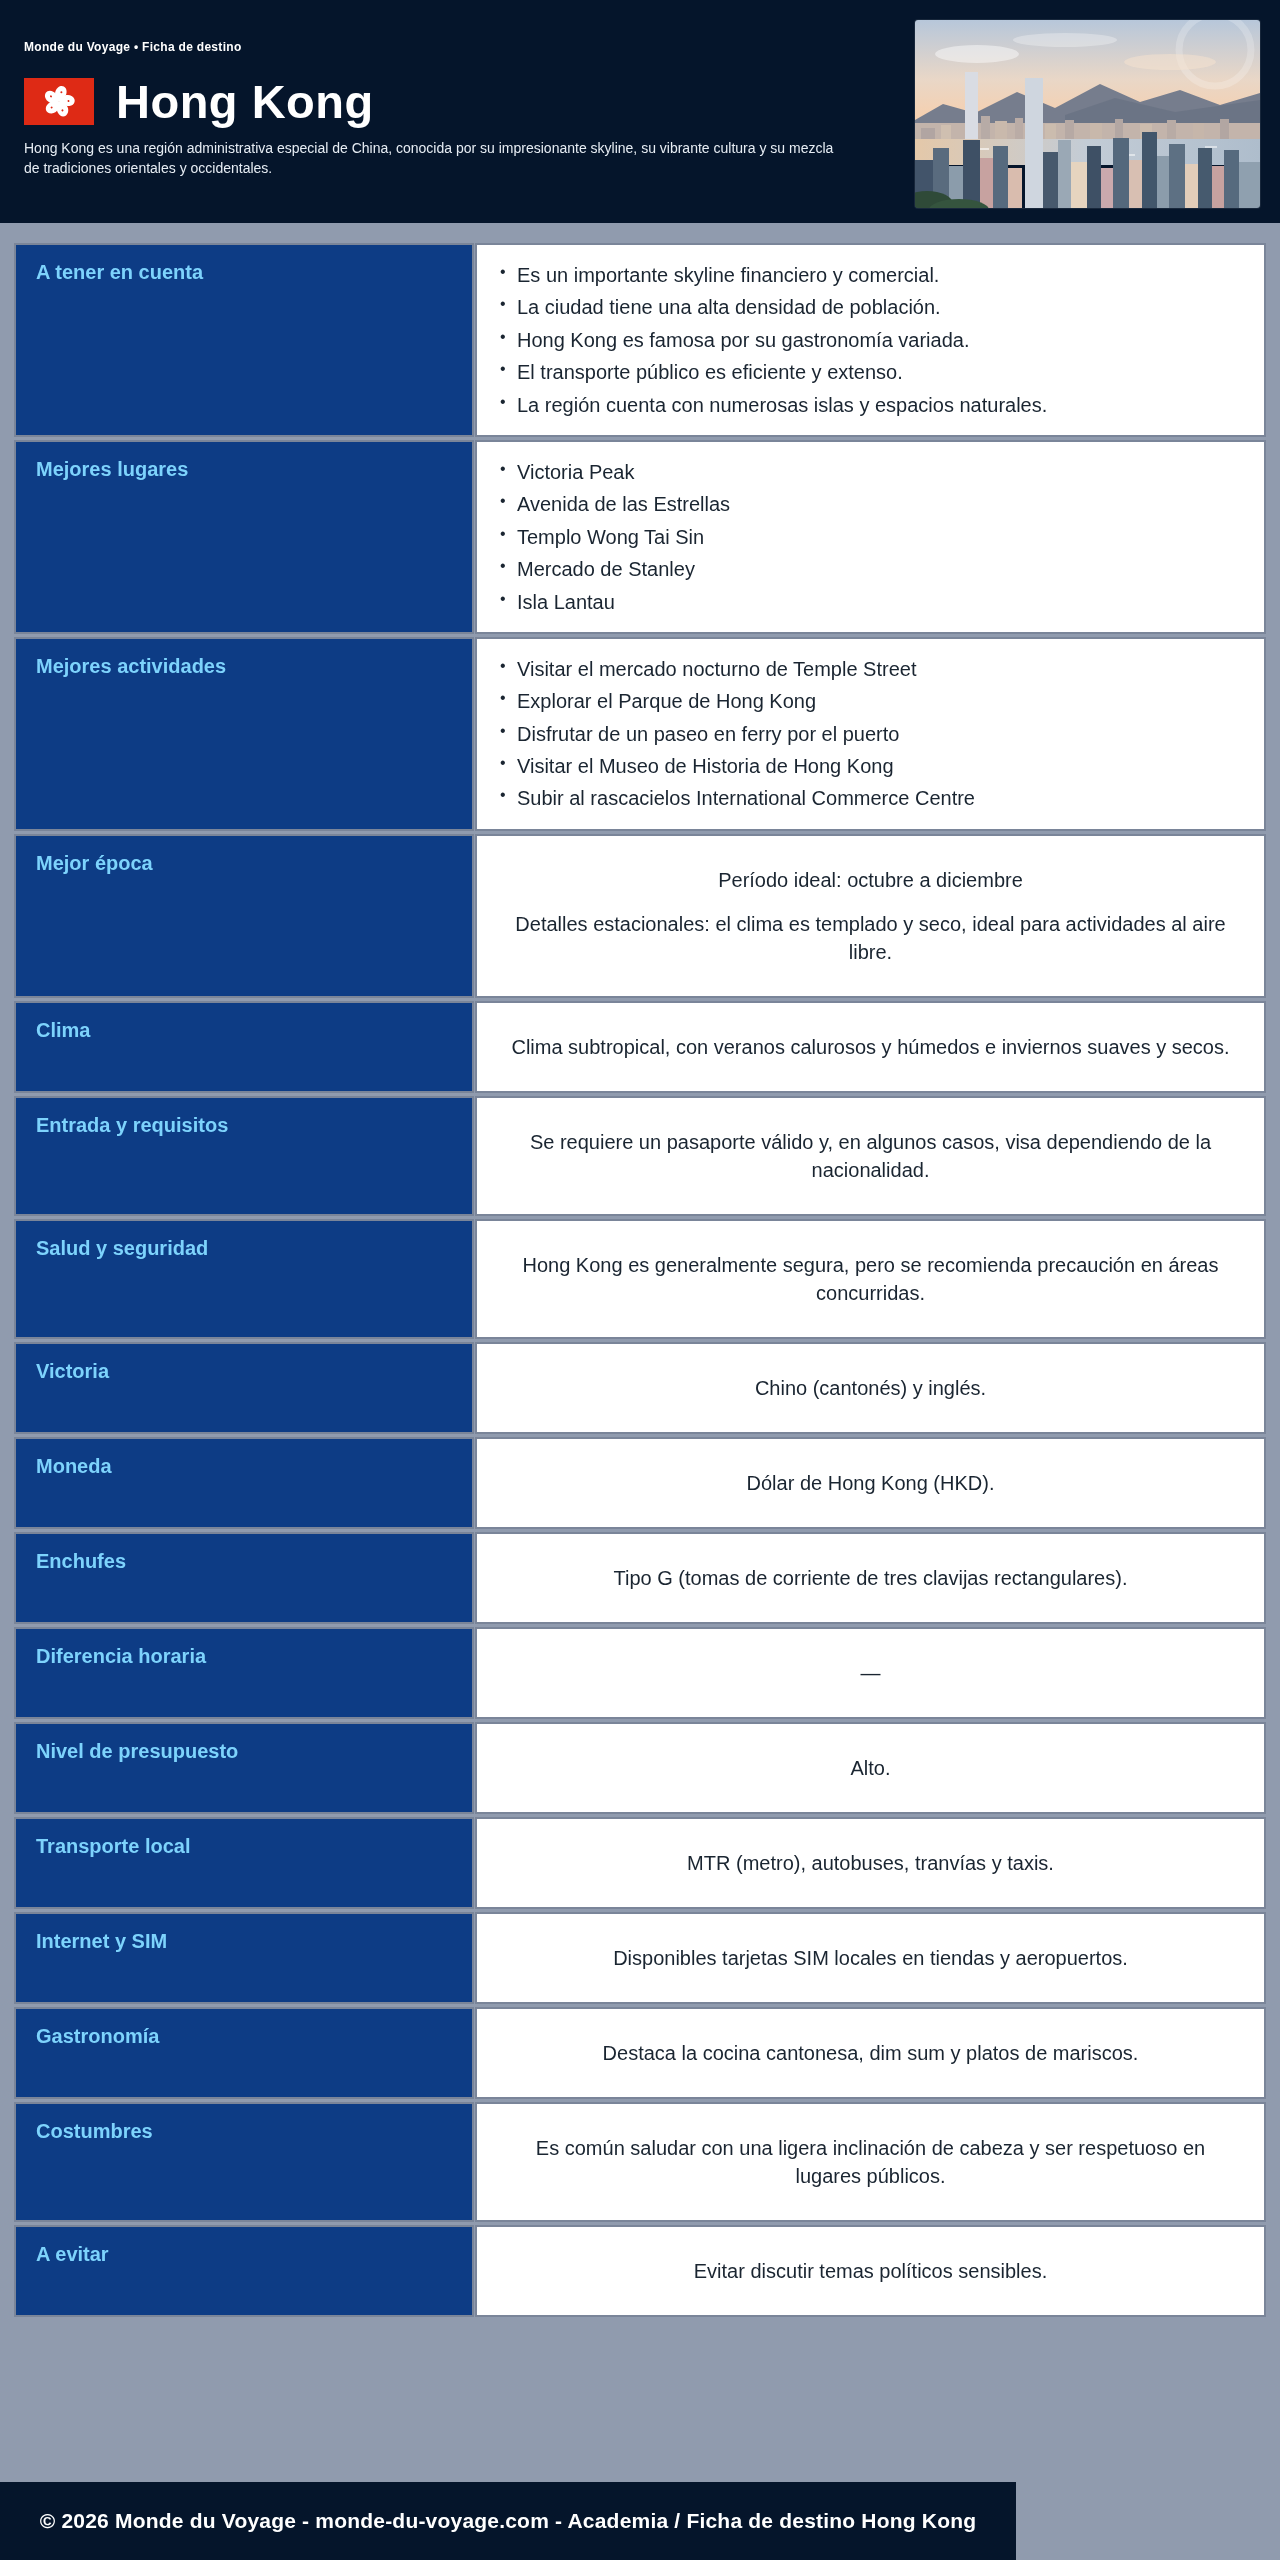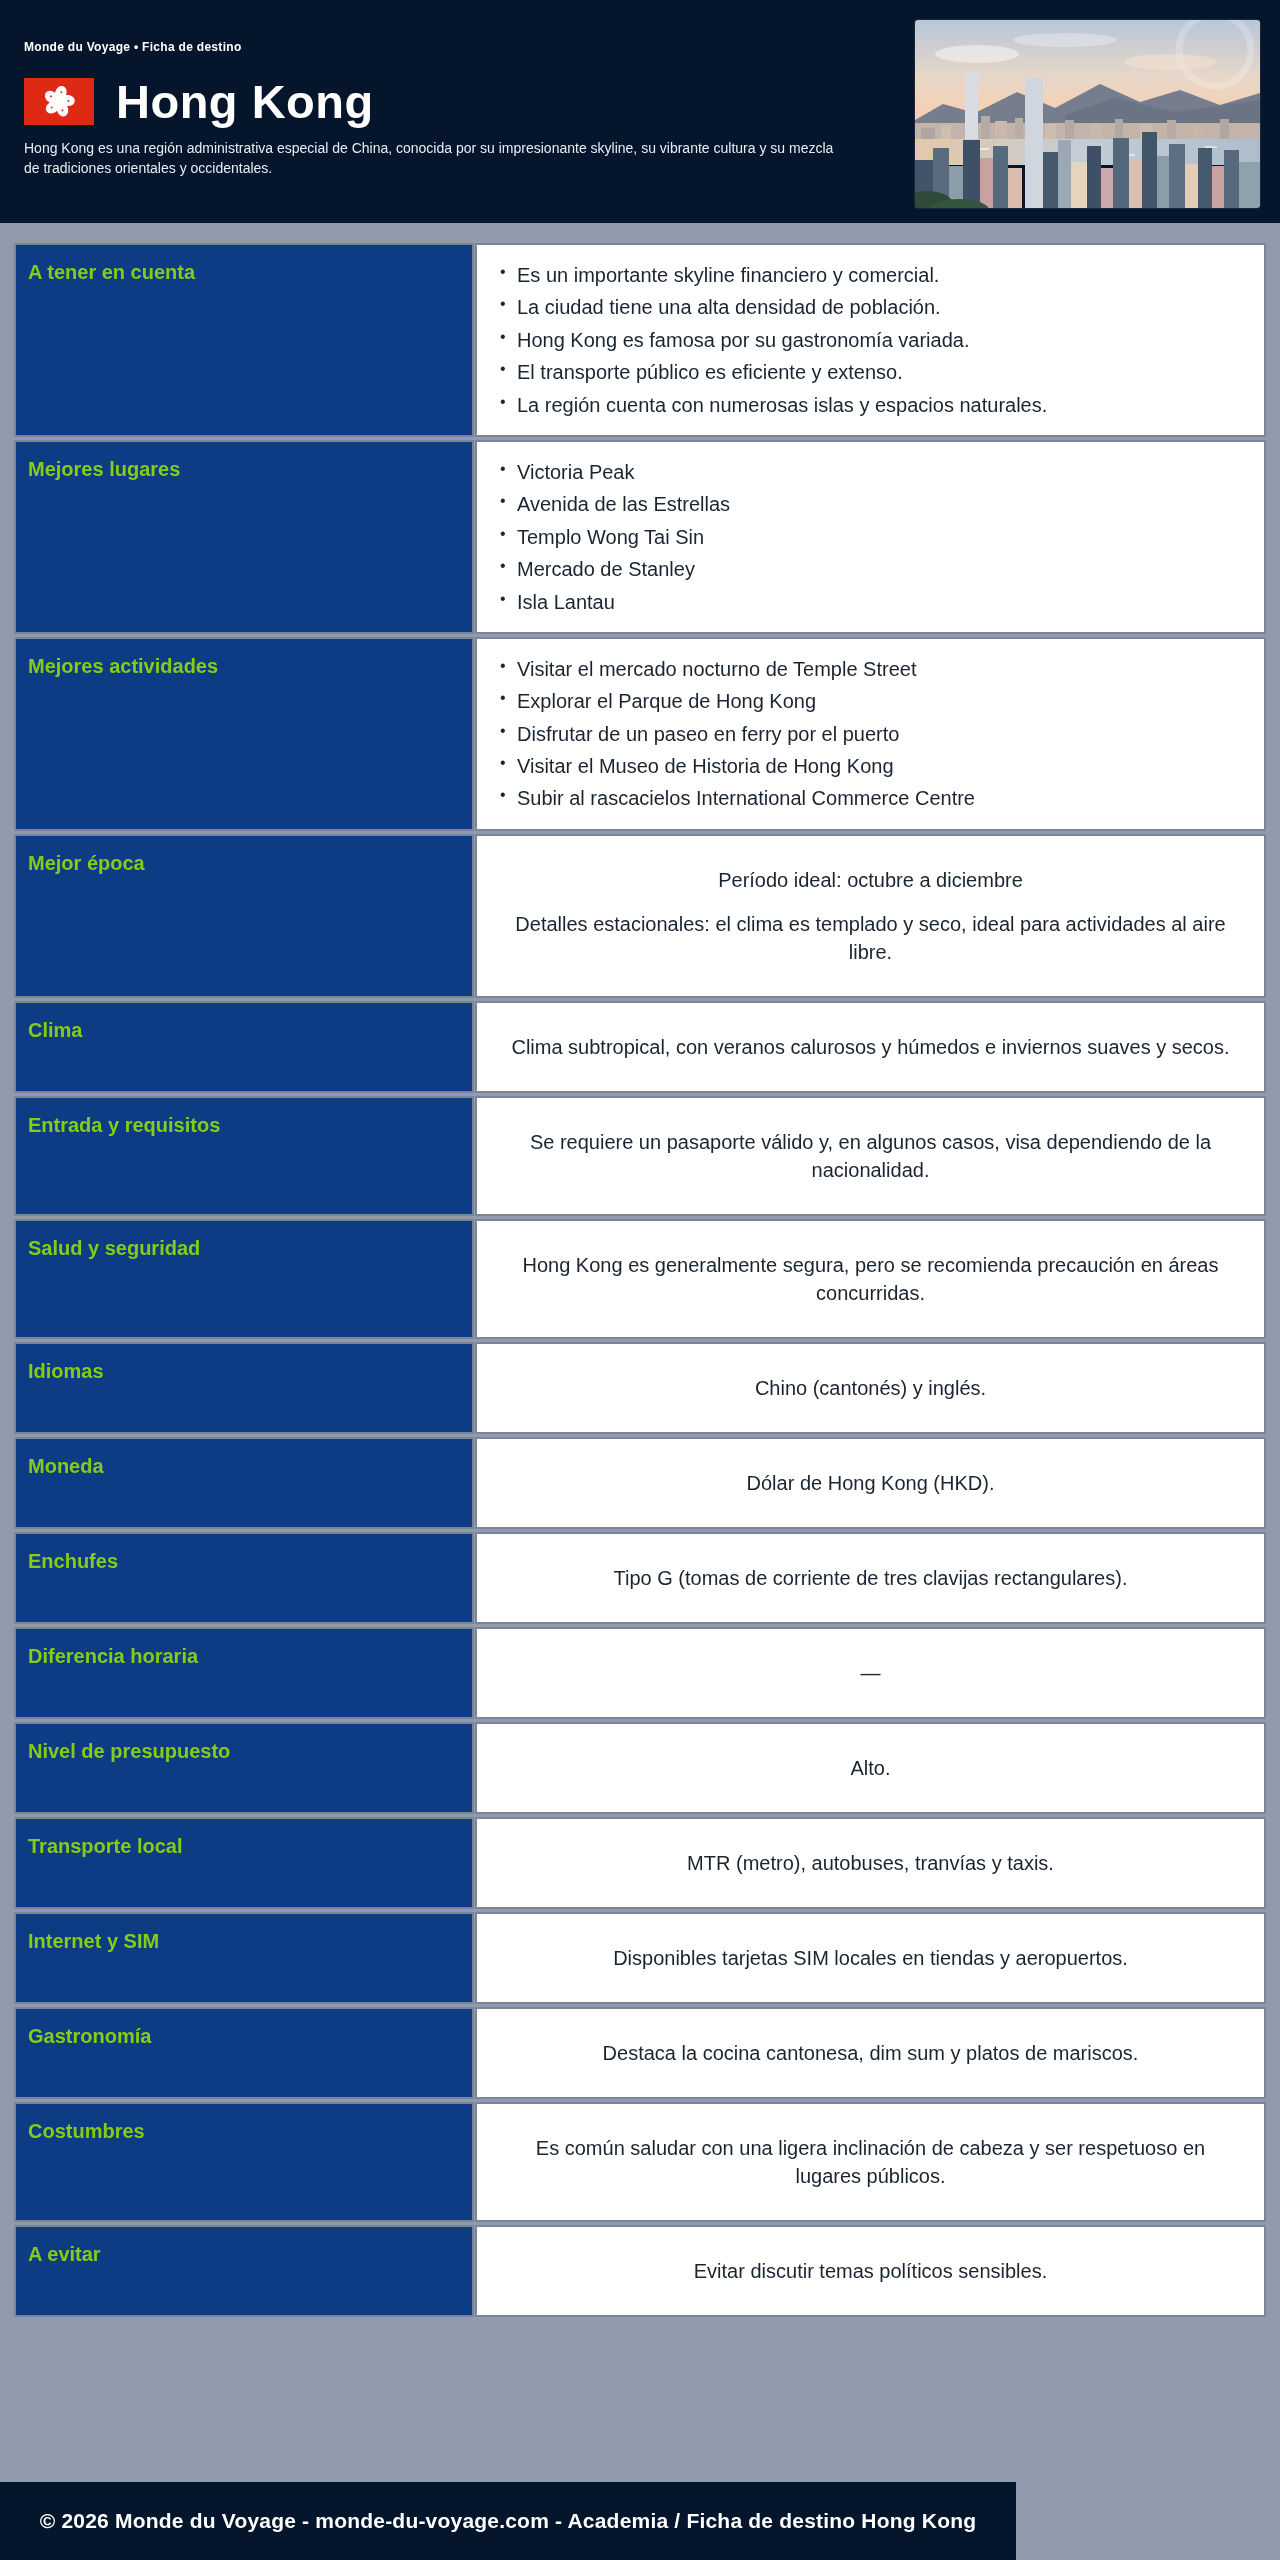--- a/index.html
+++ b/index.html
@@ -26,22 +26,22 @@
   .flag{width:70px;height:47px;display:block;flex:0 0 auto;}
   .page-title{color:#ffffff;font-size:47px;font-weight:bold;letter-spacing:.5px;line-height:1;}
   .desc{position:absolute;left:24px;top:139px;width:810px;color:#e7edf4;font-size:14px;line-height:1.4;}
   .hero{position:absolute;top:20px;right:20px;width:345px;height:188px;border-radius:3px;overflow:hidden;box-shadow:0 0 0 1px rgba(255,255,255,.08);}
   .hero svg{display:block;width:100%;height:100%;}
 
   
   .table{position:absolute;top:245px;left:16px;width:1248px;display:flex;flex-direction:column;gap:7px;}
   .row{display:flex;gap:5px;align-items:stretch;}
   .cell-label{
-    flex:0 0 456px;background:var(--label-bg);color:#84cc16;
-    font-size:20px;font-weight:bold;padding:14px 12px;line-height:1.3;
+    flex:0 0 456px;background:var(--label-bg);color:#7dd3fc;
+    font-size:20px;font-weight:bold;padding:14px 20px;line-height:1.3;
     box-shadow:0 0 0 2px rgba(96,106,128,.45);
   }
   .cell-content{
     flex:1;background:var(--content-bg);color:var(--content-text);
     font-size:20px;line-height:1.4;padding:14px 16px;
     box-shadow:0 0 0 2px rgba(96,106,128,.45);
   }
   .cell-content p{margin:16px;text-align:center;}
   ul.bullets{margin:0;padding:0;list-style:none;}
   ul.bullets li{position:relative;padding-left:24px;line-height:1.62;}
@@ -226,21 +226,21 @@
   </div>
 
   <div class="row">
     <div class="cell-label">Salud y seguridad</div>
     <div class="cell-content">
         <p>Hong Kong es generalmente segura, pero se recomienda precaución en áreas concurridas.</p>
       </div>
   </div>
 
   <div class="row">
-    <div class="cell-label">Idiomas</div>
+    <div class="cell-label">Victoria</div>
     <div class="cell-content">
         <p>Chino (cantonés) y inglés.</p>
       </div>
   </div>
 
   <div class="row">
     <div class="cell-label">Moneda</div>
     <div class="cell-content">
         <p>Dólar de Hong Kong (HKD).</p>
       </div>

